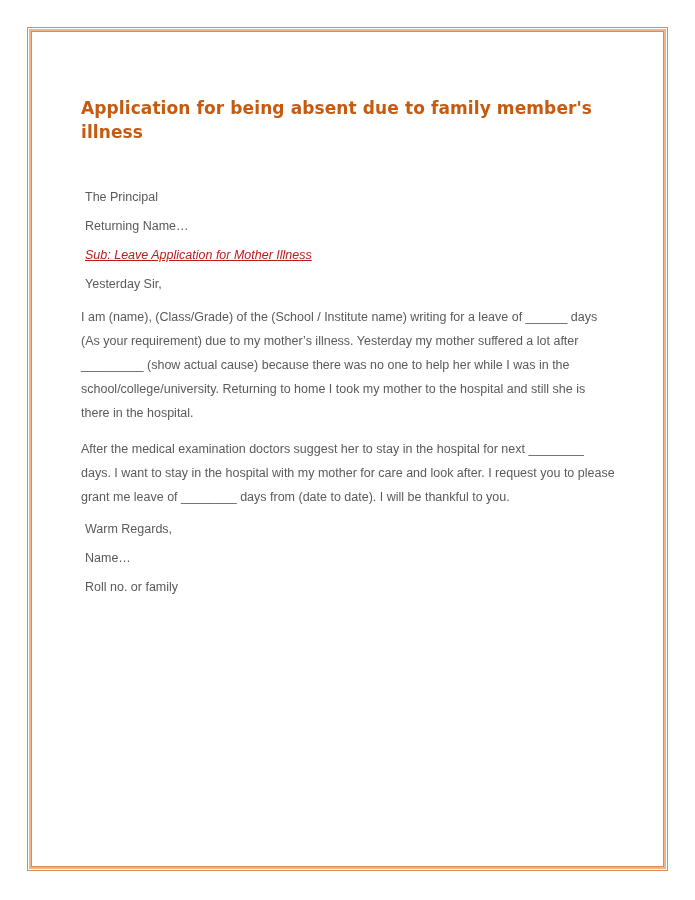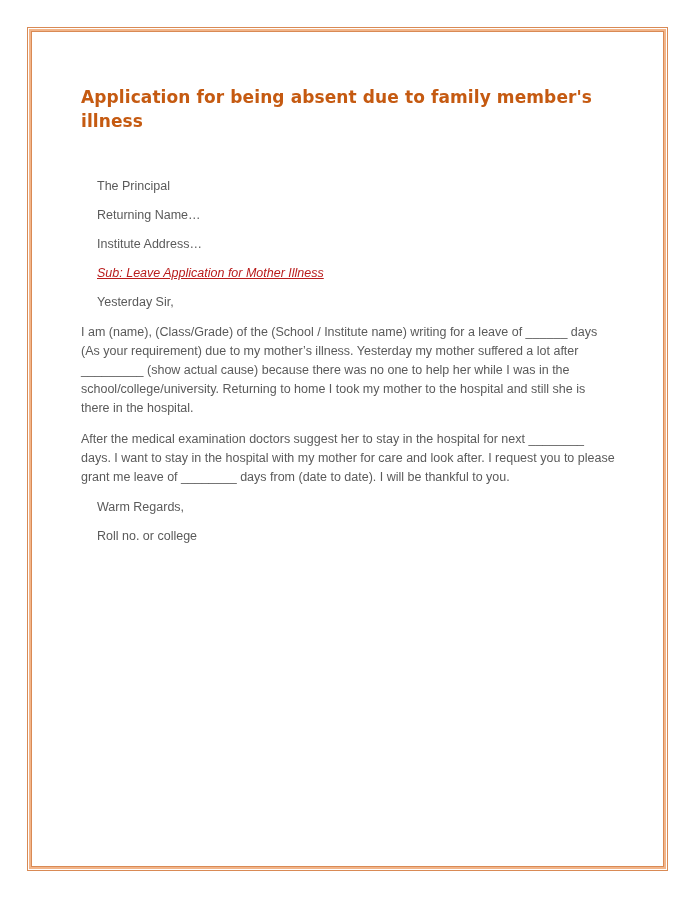--- a/index.html
+++ b/index.html
@@ -12,44 +12,44 @@
     }
     .frame-mid {
       position: absolute; left: 1px; top: 1px; right: 1px; bottom: 1px;
       border: 2px solid #f2b58a;
     }
     .frame-inner {
       position: absolute; left: 3px; top: 3px; right: 3px; bottom: 3px;
       border: 1px solid #d98a55;
     }
     .content {
-      position: absolute; left: 81px; top: 85px; width: 535px;
+      position: absolute; left: 81px; top: 96px; width: 535px;
       font-family: "Liberation Sans", sans-serif;
       color: #5a5a5a; font-size: 12.5px;
     }
     .title {
       color: #c55a11; font-size: 18.5px; margin: 0 0 44px 0; line-height: 24px;
       font-family: "DejaVu Sans", sans-serif; font-size: 17px; letter-spacing: 0.1px;
     }
-    .line { margin: 0 0 11px 16px; line-height: 18px; }
+    .line { margin: 0 0 11px 4px; line-height: 18px; }
     .subject { font-style: italic; color: #b91c1c; text-decoration: underline; }
-    .para { margin: 12px 0 11px 0; line-height: 19px; }
+    .para { margin: 12px 0 11px 0; line-height: 24px; }
   </style>
 </head>
 <body>
 
 <div class="frame">
   <div class="frame-mid"></div>
   <div class="frame-inner"></div>
 </div>
 
 <div class="content">
   <h1 class="title">Application for being absent due to family member's illness</h1>
   <p class="line">The Principal</p>
   <p class="line">Returning Name…</p>
-  <p class="line">Institute Address…</p>
   <p class="line subject">Sub: Leave Application for Mother Illness</p>
   <p class="line">Yesterday Sir,</p>
   <p class="para">I am (name), (Class/Grade) of the (School / Institute name) writing for a leave of ______ days (As your requirement) due to my mother’s illness. Yesterday my mother suffered a lot after _________ (show actual cause) because there was no one to help her while I was in the school/college/university. Returning to home I took my mother to the hospital and still she is there in the hospital.</p>
   <p class="para">After the medical examination doctors suggest her to stay in the hospital for next ________ days. I want to stay in the hospital with my mother for care and look after. I request you to please grant me leave of ________ days from (date to date). I will be thankful to you.</p>
   <p class="line">Warm Regards,</p>
-  <p class="line">Roll no. or college</p>
+  <p class="line">Name…</p>
+  <p class="line">Roll no. or family</p>
 </div>
 
 </body></html>

